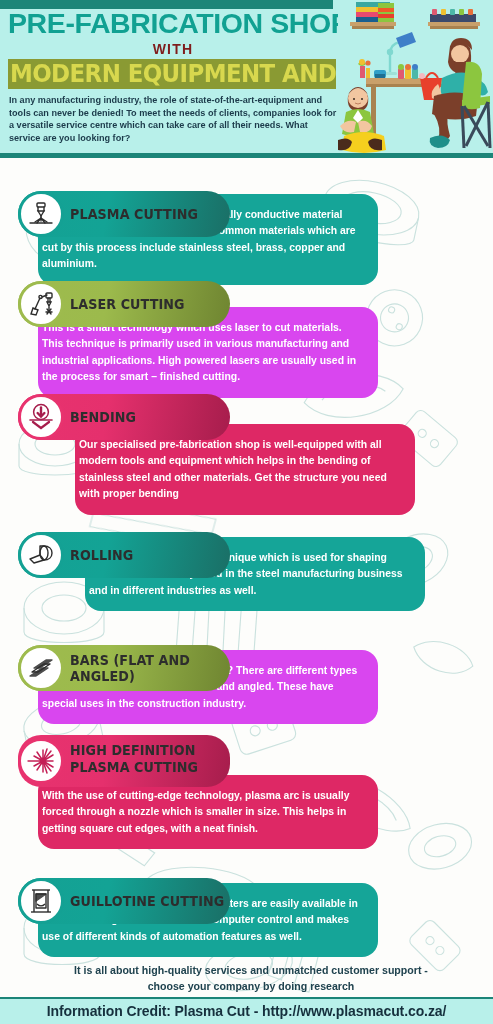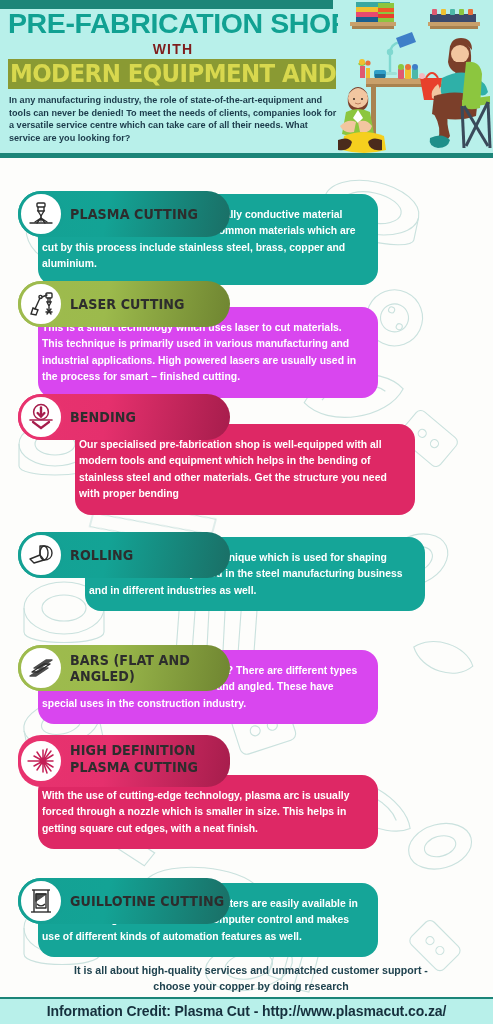--- a/index.html
+++ b/index.html
@@ -559,21 +559,21 @@
             <path d="M10 17 q4 4 8 0" stroke-width="1.2"></path>
           </g>
         </svg>
       </div>
       <div class="head-label">GUILLOTINE CUTTING</div>
     </div>
   </div>
 
   <div id="closing">
     <div>It is all about high-quality services and unmatched customer support -</div>
-    <div>choose your copper by doing research</div>
+    <div>choose your company by doing research</div>
   </div>
 
   <div id="footer">
     <div id="footer-top-rule"></div>
     <div id="footer-text">Information Credit: Plasma Cut - http://www.plasmacut.co.za/</div>
   </div>
 
 </div>
 
 </body></html>

